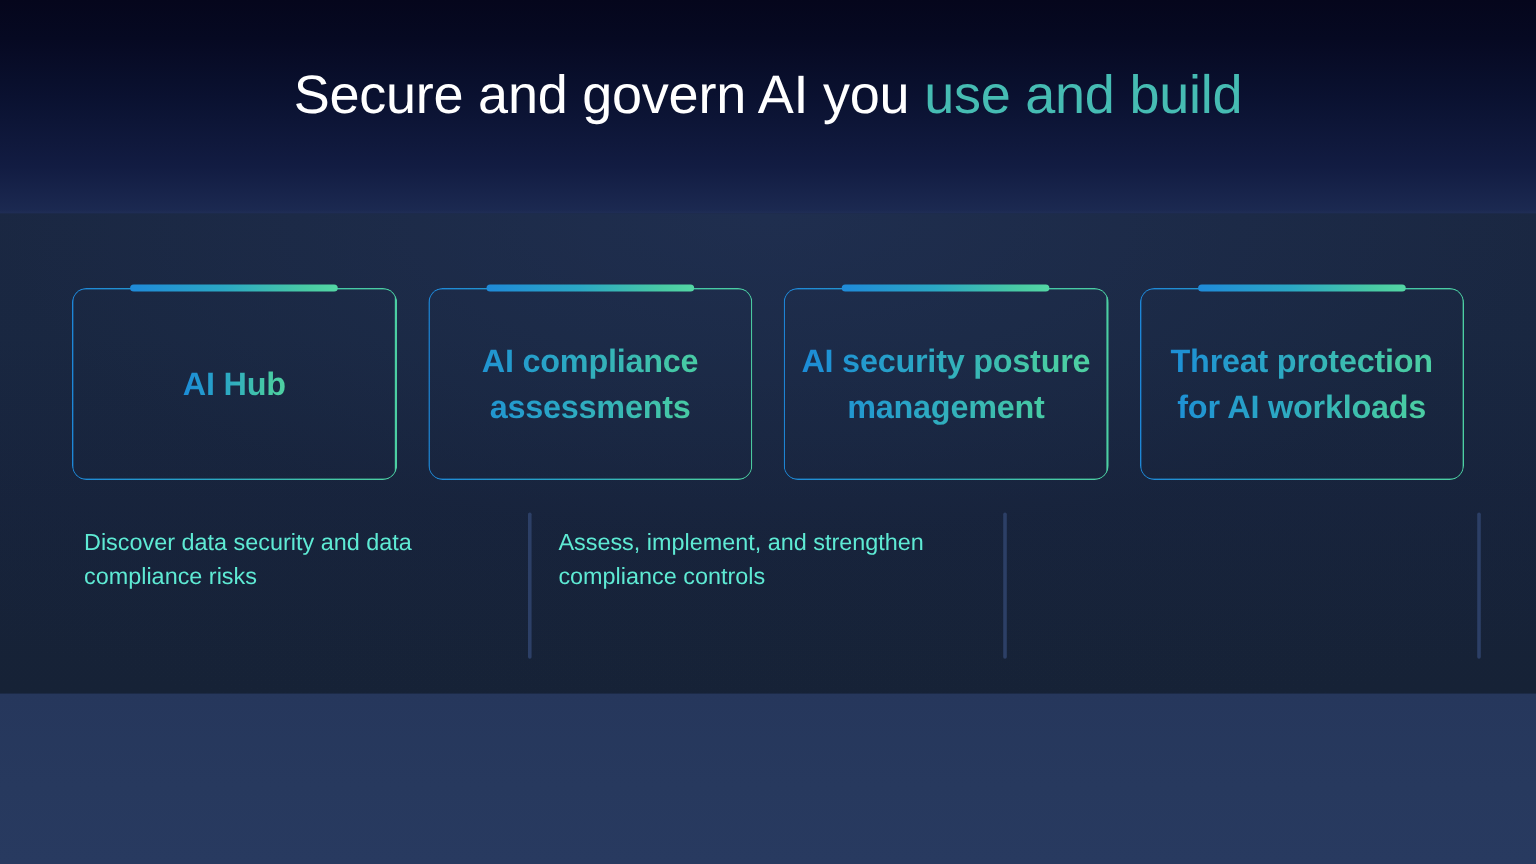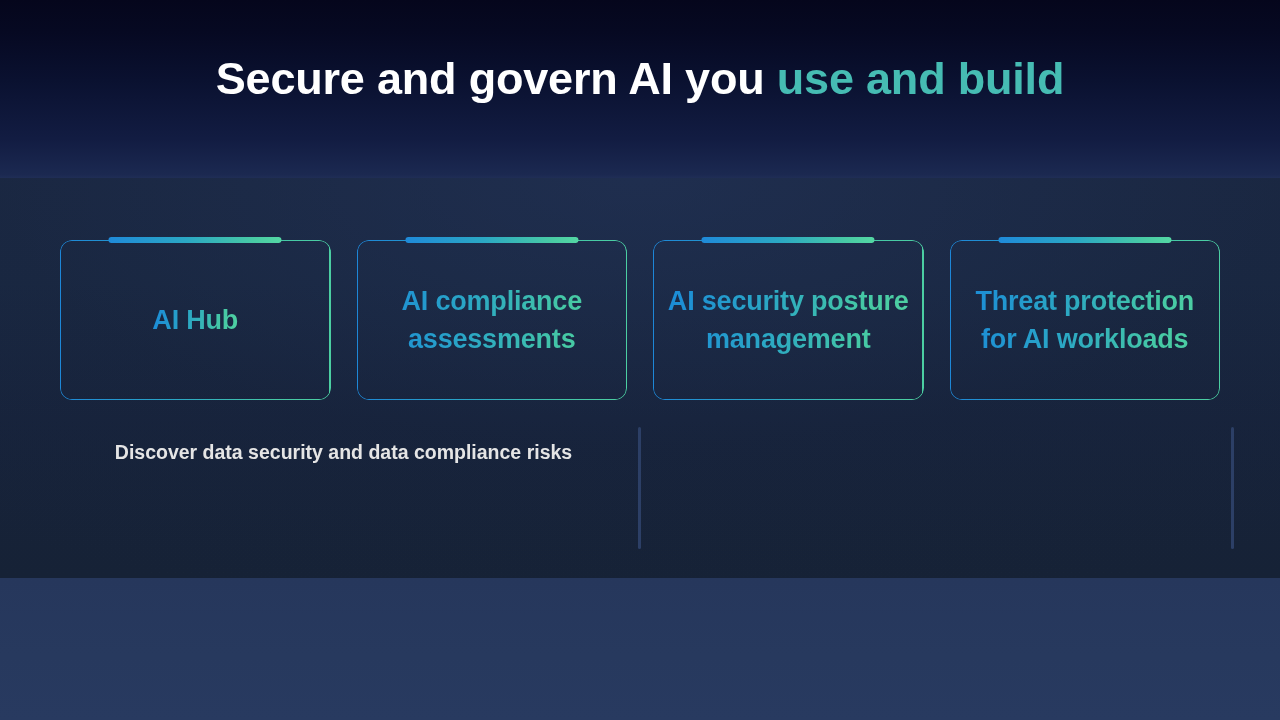--- a/index.html
+++ b/index.html
@@ -56,21 +56,21 @@
     background: linear-gradient(180deg, #26375c 0%, #27395e 55%, #283a60 100%);
   }
 
   
   .headline {
     position: absolute;
     left: 0; top: 48px;
     width: 1280px;
     text-align: center;
     font-size: 45px;
-    font-weight: 700;
+    font-weight: 400;
     letter-spacing: -0.2px;
     line-height: 62px;
     color: #ffffff;
     white-space: nowrap;
   }
   .headline .accent { color: #46bcb3; }
 
   
   .cards {
     position: absolute;
@@ -141,25 +141,25 @@
     top: 438px;
     width: 1160px;
     display: flex;
     gap: 26px;
   }
 
   .desc-cell {
     position: relative;
     flex: 1 1 0;
     padding: 0 10px;
-    text-align: center;
-    color: #e5e5e5;
+    text-align: left;
+    color: #5eead4;
     font-size: 19.5px;
     line-height: 29px;
-    font-weight: 700;
+    font-weight: 400;
   }
 
   .divider {
     position: absolute;
     top: -11px;
     right: -14px;
     width: 3px;
     height: 122px;
     border-radius: 2px;
     background: #2c3f66;
@@ -202,20 +202,24 @@
 
   </div>
 
   <div class="descs">
 
     <div class="desc-cell">
       <span>Discover data security and data compliance risks</span>
       <span class="divider"></span>
     </div>
 
+    <div class="desc-cell">
+      <span>Assess, implement, and strengthen compliance controls</span>
+      <span class="divider"></span>
+    </div>
 
     <div class="desc-cell">
       <span class="divider"></span>
     </div>
 
 
   </div>
 
 </div>
 

